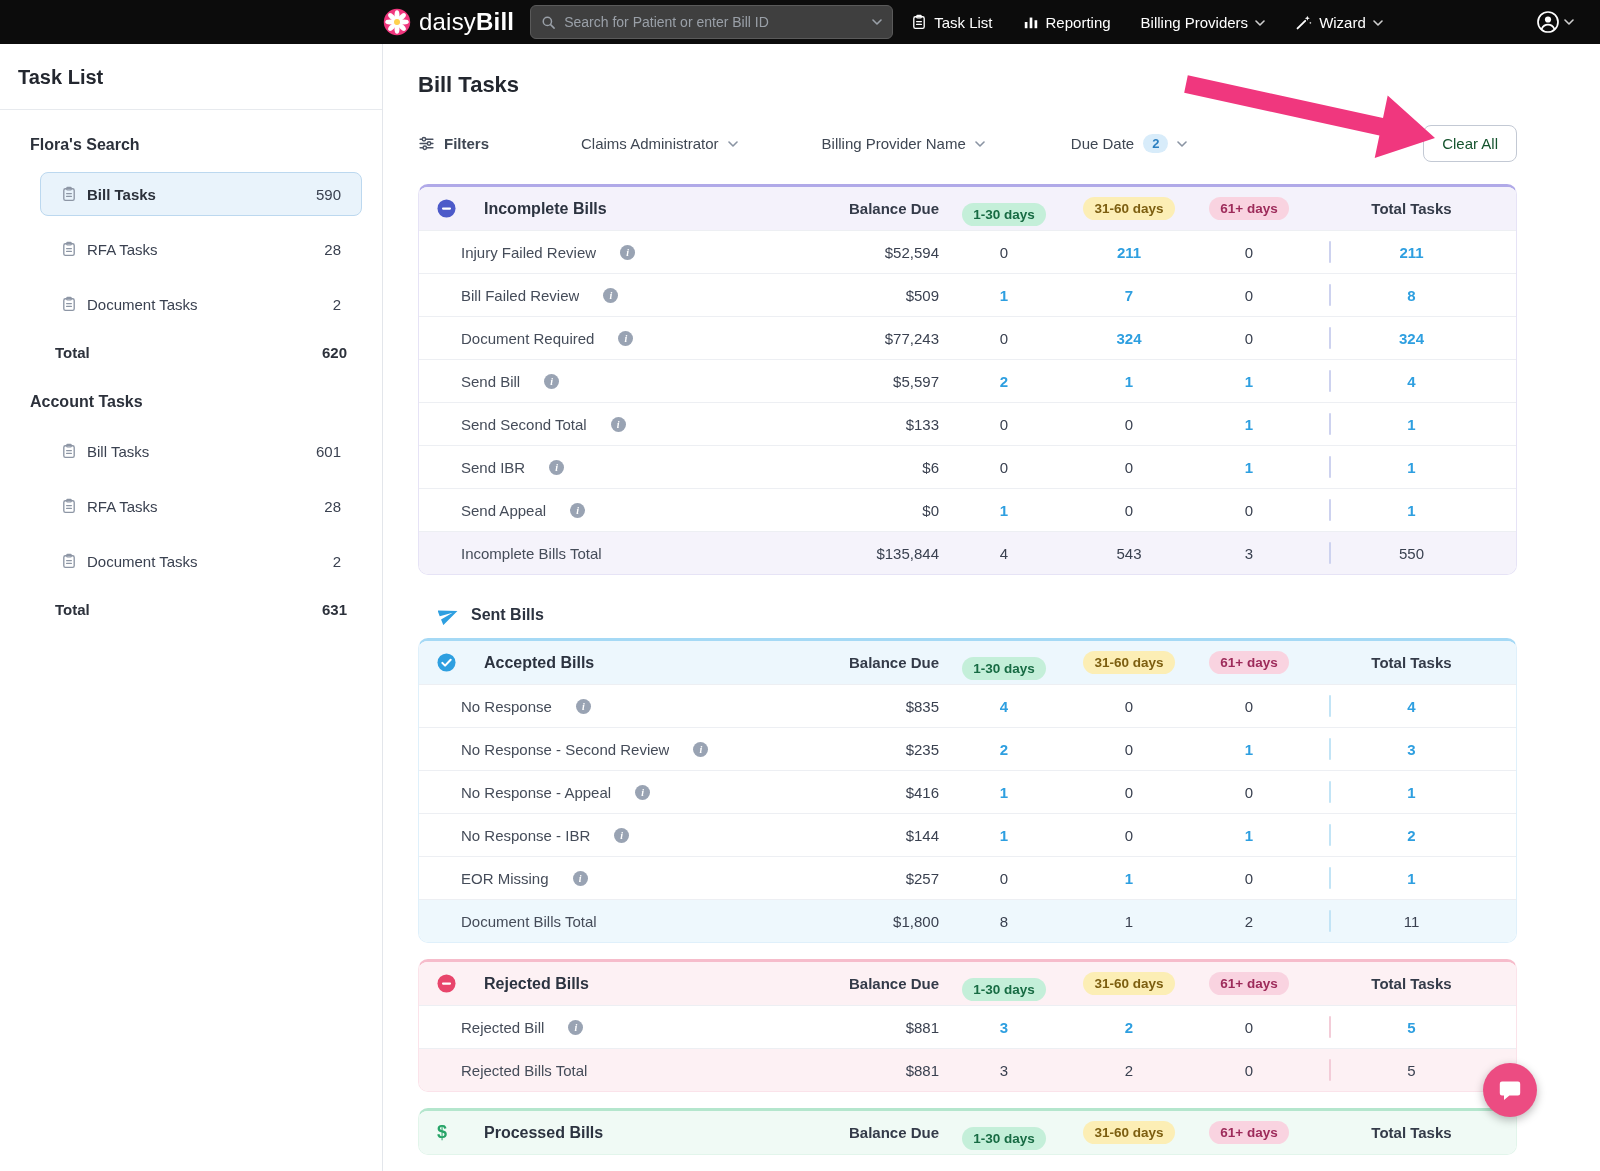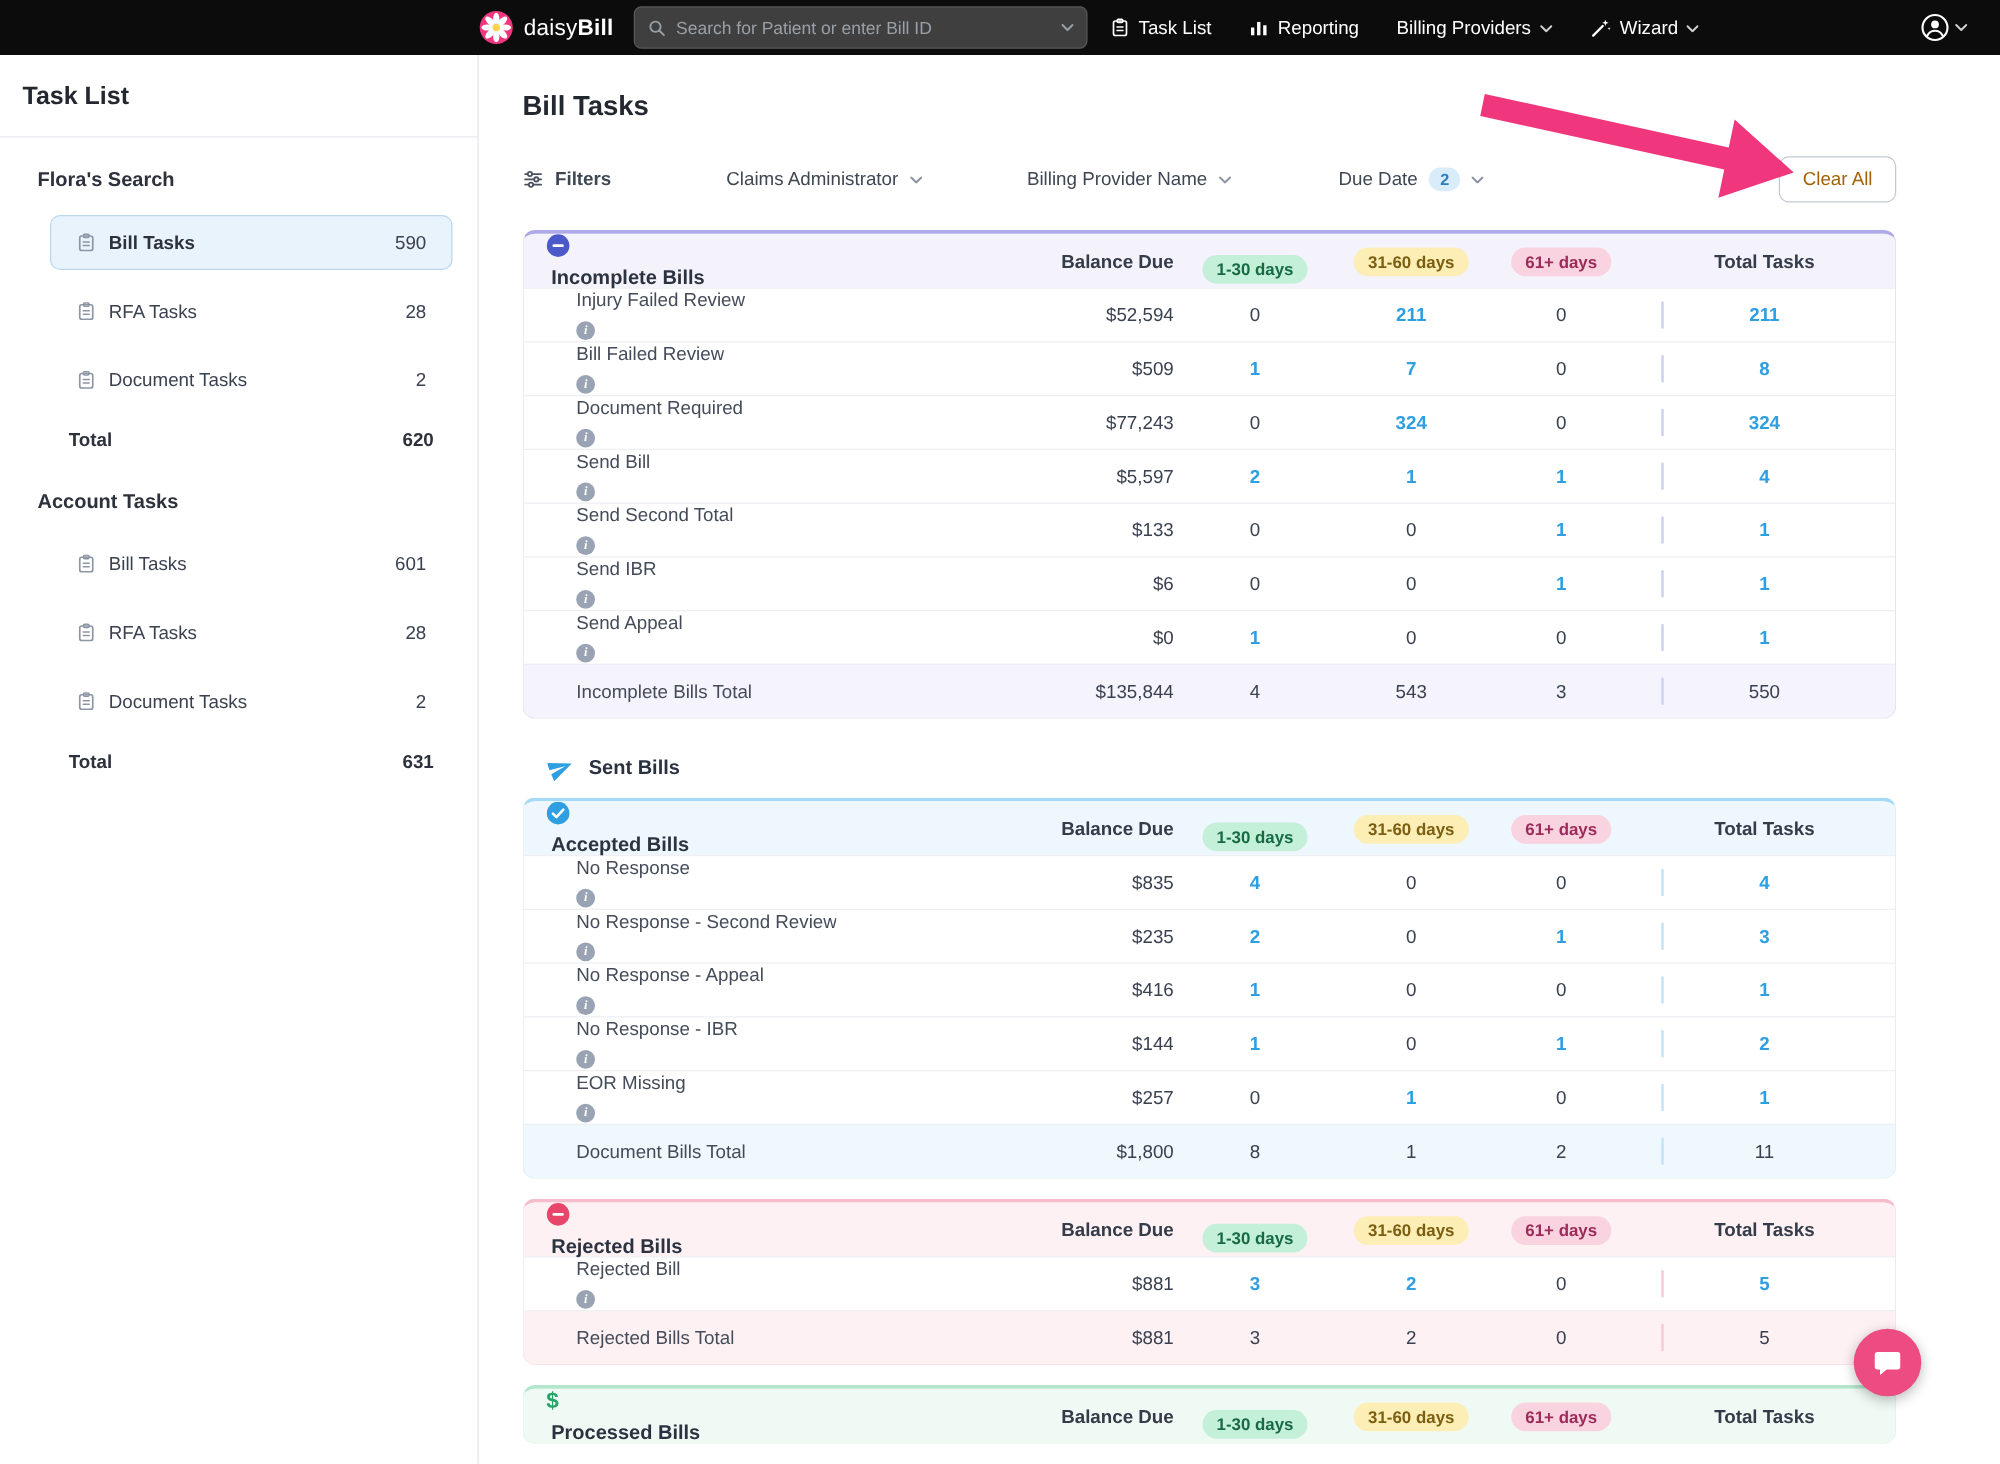--- a/index.html
+++ b/index.html
@@ -2,21 +2,21 @@
 <html><head>
 <meta charset="utf-8">
 <style>
   * { margin:0; padding:0; box-sizing:border-box; }
   html,body { width:1600px; height:1171px; overflow:hidden; }
   body { font-family:"Liberation Sans","DejaVu Sans",sans-serif; background:#fff; position:relative; color:#3a4150; }
 
   
   .topnav { height:44px; background:#0c0c0c; display:flex; align-items:center; padding-left:383px; padding-right:26px; }
   .brand { display:flex; align-items:center; gap:8px; cursor:pointer; }
-  .brand-text { color:#fff; font-size:18px; letter-spacing:.2px; }
+  .brand-text { color:#fff; font-size:24px; letter-spacing:.2px; }
   .brand-text b { font-weight:700; }
   .searchbox { margin-left:16px; width:363px; height:30px; background:#3f3f3f; border:1px solid #5a5a5a; border-radius:6px; display:flex; align-items:center; padding:16px 10px; gap:8px; color:#9aa0a8; }
   .searchbox .ph { flex:1; font-size:14px; color:#9aa0a8; white-space:nowrap; overflow:hidden; }
   .nav-items { display:flex; align-items:center; margin-left:18px; gap:30px; }
   .nav-item { display:flex; align-items:center; gap:7px; color:#fff; font-size:15px; font-weight:500; cursor:pointer; white-space:nowrap; }
   .nav-item .chev { color:#cfcfcf; display:flex; margin-top:2px; }
   .account { margin-left:auto; display:flex; align-items:center; gap:4px; color:#fff; cursor:pointer; }
   .account .chev { color:#cfcfcf; display:flex; }
 
   
@@ -36,34 +36,34 @@
   .side-total span:last-child { margin-left:auto; }
 
   
   .page-title { font-size:22px; font-weight:700; color:#23272f; margin-bottom:26px; }
   .filters-bar { display:flex; align-items:center; height:38px; margin-bottom:22px; }
   .f-group { display:flex; align-items:center; gap:9px; font-size:15px; color:#3f4753; cursor:pointer; white-space:nowrap; }
   .f-group .chev { color:#8a94a3; display:flex; margin-top:2px; }
   .f-filters { font-weight:600; }
   .f-dd1 { margin-left:92px; } .f-dd2 { margin-left:84px; } .f-dd3 { margin-left:86px; }
   .badge { background:#d8ecfa; color:#2b7fc0; font-size:13px; font-weight:700; border-radius:10px; padding:2px 9px; }
-  .clear-all { margin-left:auto; background:#fff; border:1px solid #c3c9d4; border-radius:8px; padding:9px 18px; font-size:15px; color:#a16207; font-family:inherit; cursor:pointer; }
+  .clear-all { margin-left:auto; background:#fff; border:1px solid #c3c9d4; border-radius:8px; padding:9px 18px; font-size:15px; color:#14532d; font-family:inherit; cursor:pointer; }
 
   
   .bill-table { border:1px solid var(--bd); border-top:3px solid var(--bt); border-radius:10px; overflow:hidden; margin-bottom:16px; background:#fff; }
   .theme-purple { --bt:#b0a9e8; --bd:#e6e3f6; --hd:#f4f2fb; --tot:#f5f3fb; --ic:#4c5ac9; --tick:#cdd2ef; }
   .theme-blue   { --bt:#a5d9f5; --bd:#dff0fb; --hd:#edf7fd; --tot:#eef8fd; --ic:#2e9fe0; --tick:#c2e4f6; }
   .theme-red    { --bt:#f6bccb; --bd:#fbe3ea; --hd:#fdf1f4; --tot:#fdf1f4; --ic:#e8456b; --tick:#f3ccd8; }
   .theme-green  { --bt:#b4e6cd; --bd:#e2f5eb; --hd:#f0faf5; --tot:#f0faf5; --ic:#27a468; --tick:#c8ead9; }
   .t-row { display:grid; grid-template-columns:1fr 170px 130px 120px 120px 205px; align-items:center; height:43px; padding-left:18px; padding-right:2px; }
   .t-row + .t-row { border-top:1px solid #edeff3; }
   .t-head { background:var(--hd); border-top:none !important; }
   .t-total { background:var(--tot); }
   .cell { font-size:15px; }
-  .c-label { display:flex; align-items:flex-start; gap:8px; min-width:0;flex-direction:column; }
+  .c-label { display:flex; align-items:center; gap:24px; min-width:0; }
   .t-row:not(.t-head) .c-label { padding-left:24px; }
   .t-icon { width:19px; height:19px; display:flex; color:var(--ic); flex:none; }
   .t-icon svg { width:19px; height:19px; }
   .dollar-glyph { color:var(--ic); font-weight:700; font-size:18px; line-height:1; }
   .t-title { font-size:16px; font-weight:700; color:#2c3340; margin-left:4px; }
   .col-head { font-weight:700; color:#343b49; }
   .c-balance { text-align:right; }
   .c-num, .c-total { text-align:center; }
   .c-total { position:relative; }
   .tick::before { content:""; position:absolute; left:20px; top:50%; transform:translateY(-50%); width:2px; height:22px; background:var(--tick); border-radius:1px; }

